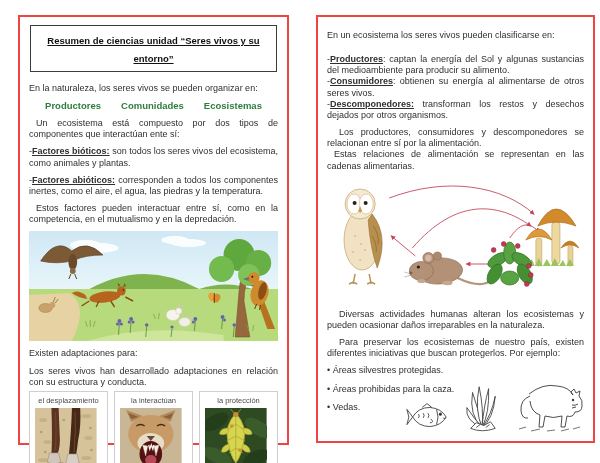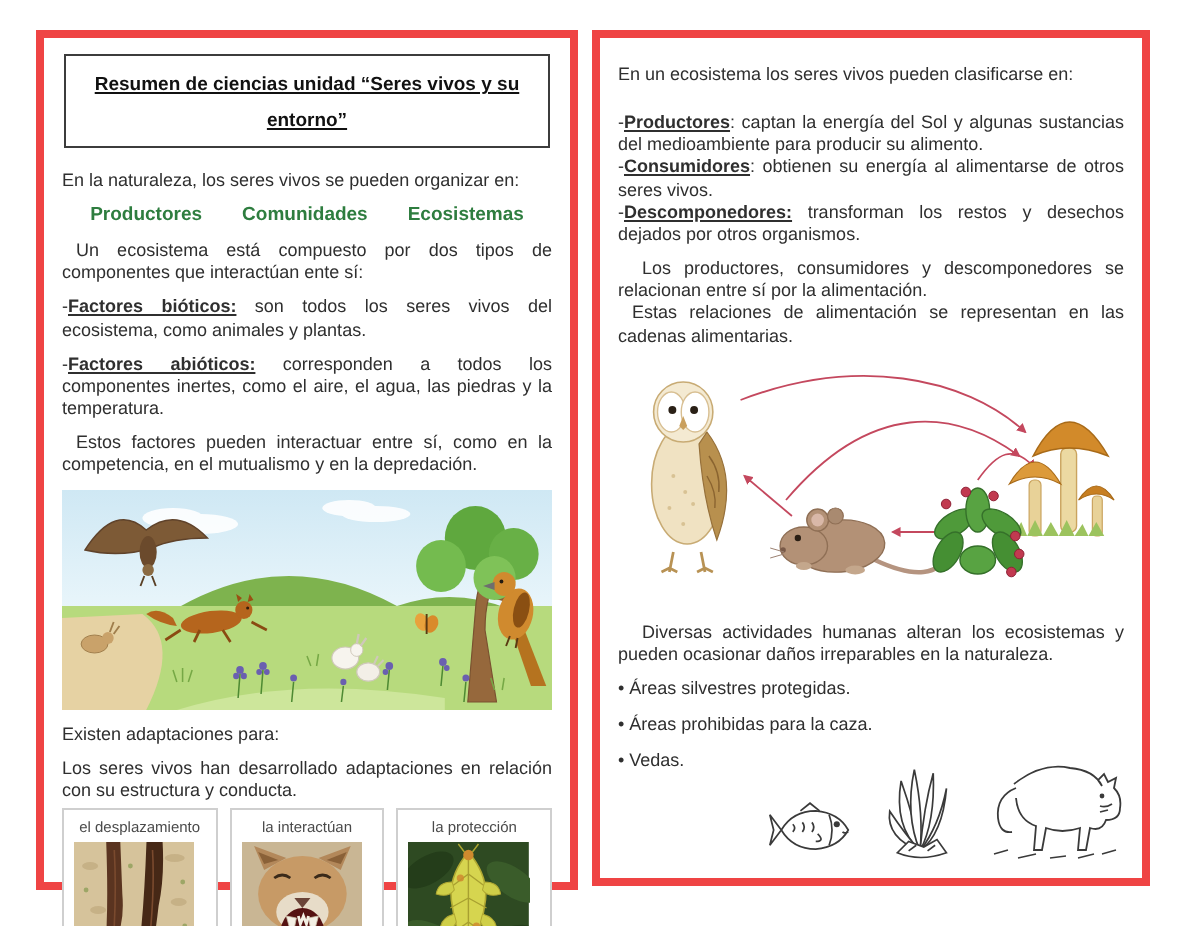--- a/index.html
+++ b/index.html
@@ -1,20 +1,20 @@
 <!DOCTYPE html>
 <html><head>
 <meta charset="utf-8">
 <style>
   html,body{margin:0;padding:0;background:#ffffff;}
   .stage{position:relative;width:600px;height:463px;background:#fff;overflow:hidden;
          font-family:"Liberation Sans", sans-serif;color:#2f2f2f;}
-  .panel{position:absolute;border:4px solid #ef4444;background:#fff;box-sizing:border-box;padding:6px 9px;}
+  .panel{position:absolute;border:2px solid #ef4444;background:#fff;box-sizing:border-box;padding:6px 9px;}
   .panel-left{left:18px;top:15px;width:271px;height:430px;}
-  .panel-right{left:296px;top:15px;width:279px;height:428px;}
+  .panel-right{left:316px;top:15px;width:279px;height:428px;}
   .title-box{border:1px solid #3c3c3c;margin:2px 1px 11px 1px;padding:4px 2px 5px 2px;text-align:center;}
   .title-text{font-weight:bold;text-decoration:underline;font-size:9.5px;color:#111;}
   p{margin:0 0 6px 0;font-size:9px;line-height:1.24;text-align:justify;}
   .ind1{text-indent:7px;}
   .ind2{text-indent:12px;}
   .term{font-weight:bold;text-decoration:underline;}
   .levels{display:flex;justify-content:center;gap:20px;margin:1px 0 7px 0;
           font-size:9.5px;font-weight:bold;color:#2e7d3f;}
   .scene{display:block;width:100%;height:110px;margin:2px 0 7px 0;}
   .cards{display:flex;gap:6px;margin-top:3px;}
@@ -306,20 +306,21 @@
             <circle cx="176" cy="66" r="2.4"></circle>
             <circle cx="190" cy="68" r="2.4"></circle>
           <circle cx="201" cy="88" r="2.4"></circle>
             <circle cx="203" cy="97" r="2.4"></circle>
             <circle cx="199" cy="106" r="2.4"></circle>
         </g>
       </g>
     </svg>
 
     <p class="ind2">Diversas actividades humanas alteran los ecosistemas y pueden ocasionar daños irreparables en la naturaleza.</p>
+    <p class="ind2">Para preservar los ecosistemas de nuestro país, existen diferentes iniciativas que buscan protegerlos. Por ejemplo:</p>
 
     <p class="bullet">• Áreas silvestres protegidas.</p>
     <p class="bullet">• Áreas prohibidas para la caza.</p>
     <p class="bullet">• Vedas.</p>
 
     <div class="drawings">
 
       <svg width="44" height="30" viewBox="0 0 46 30" style="margin-bottom:3px;">
         <g stroke="#3a3a3a" stroke-width="0.9" fill="none">
           <path d="M8,15 Q14,5 26,5 Q38,6 43,15 Q38,24 26,25 Q14,25 8,15 Z" fill="#fff"></path>

